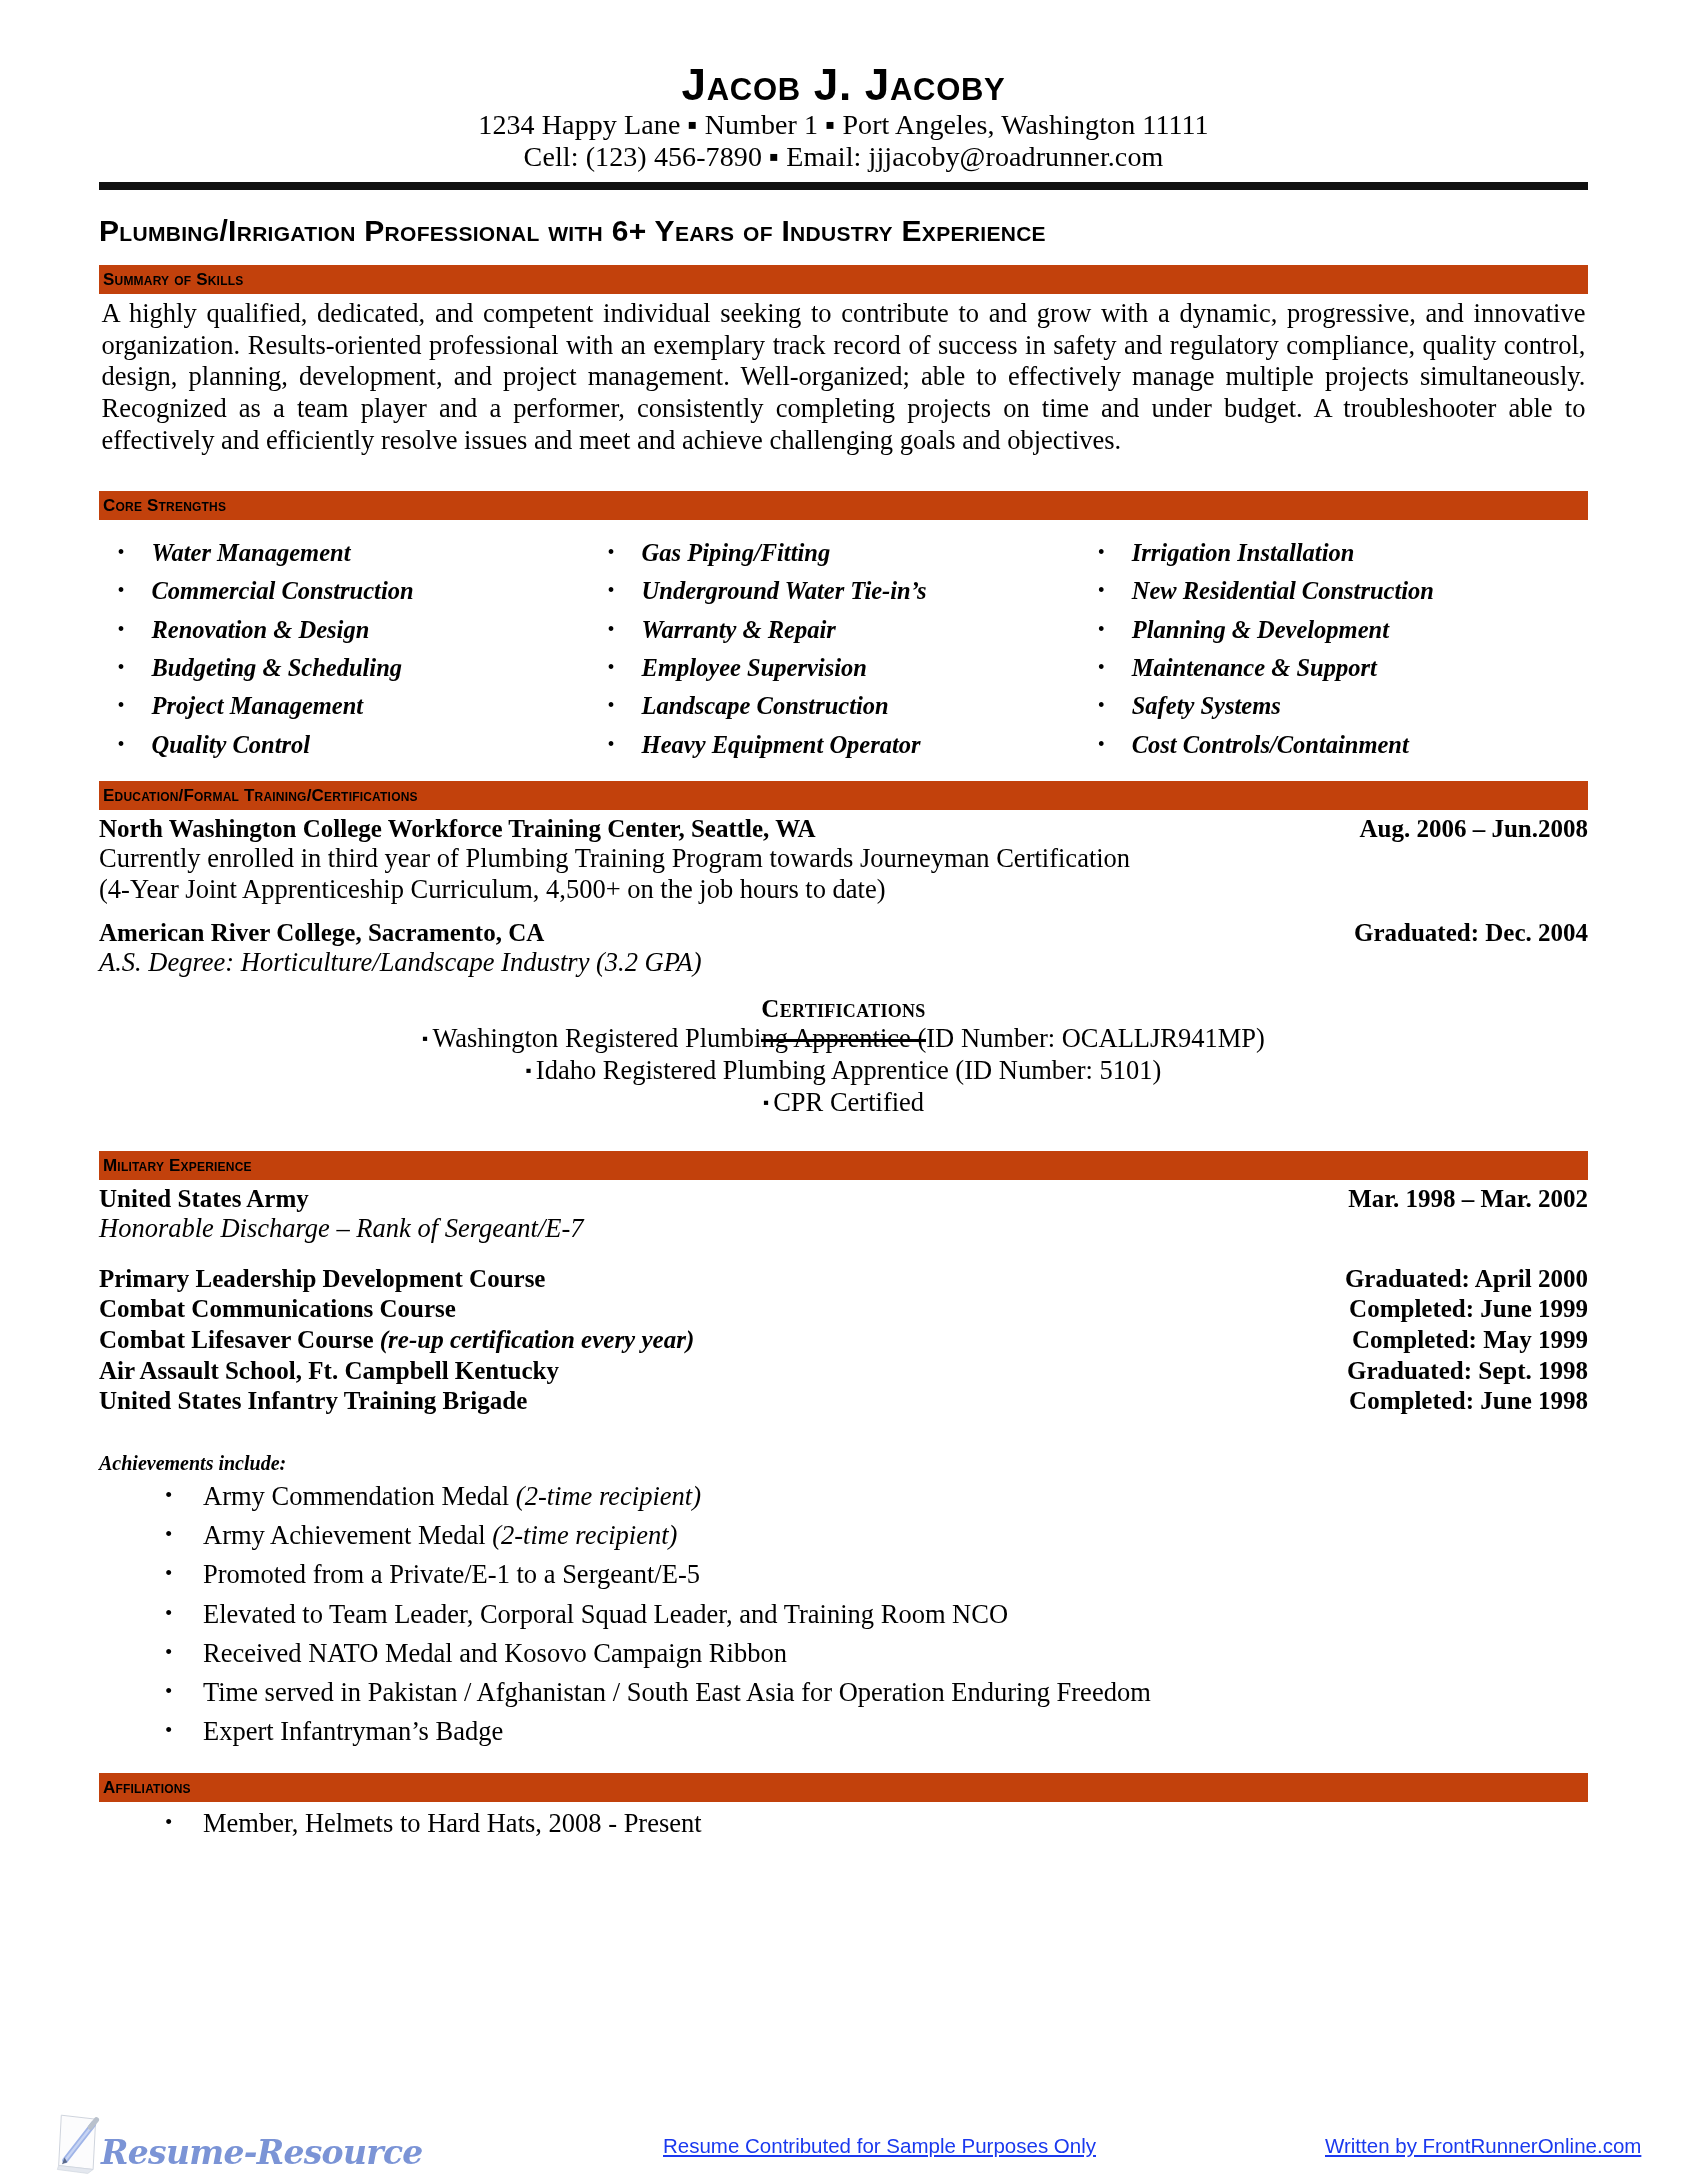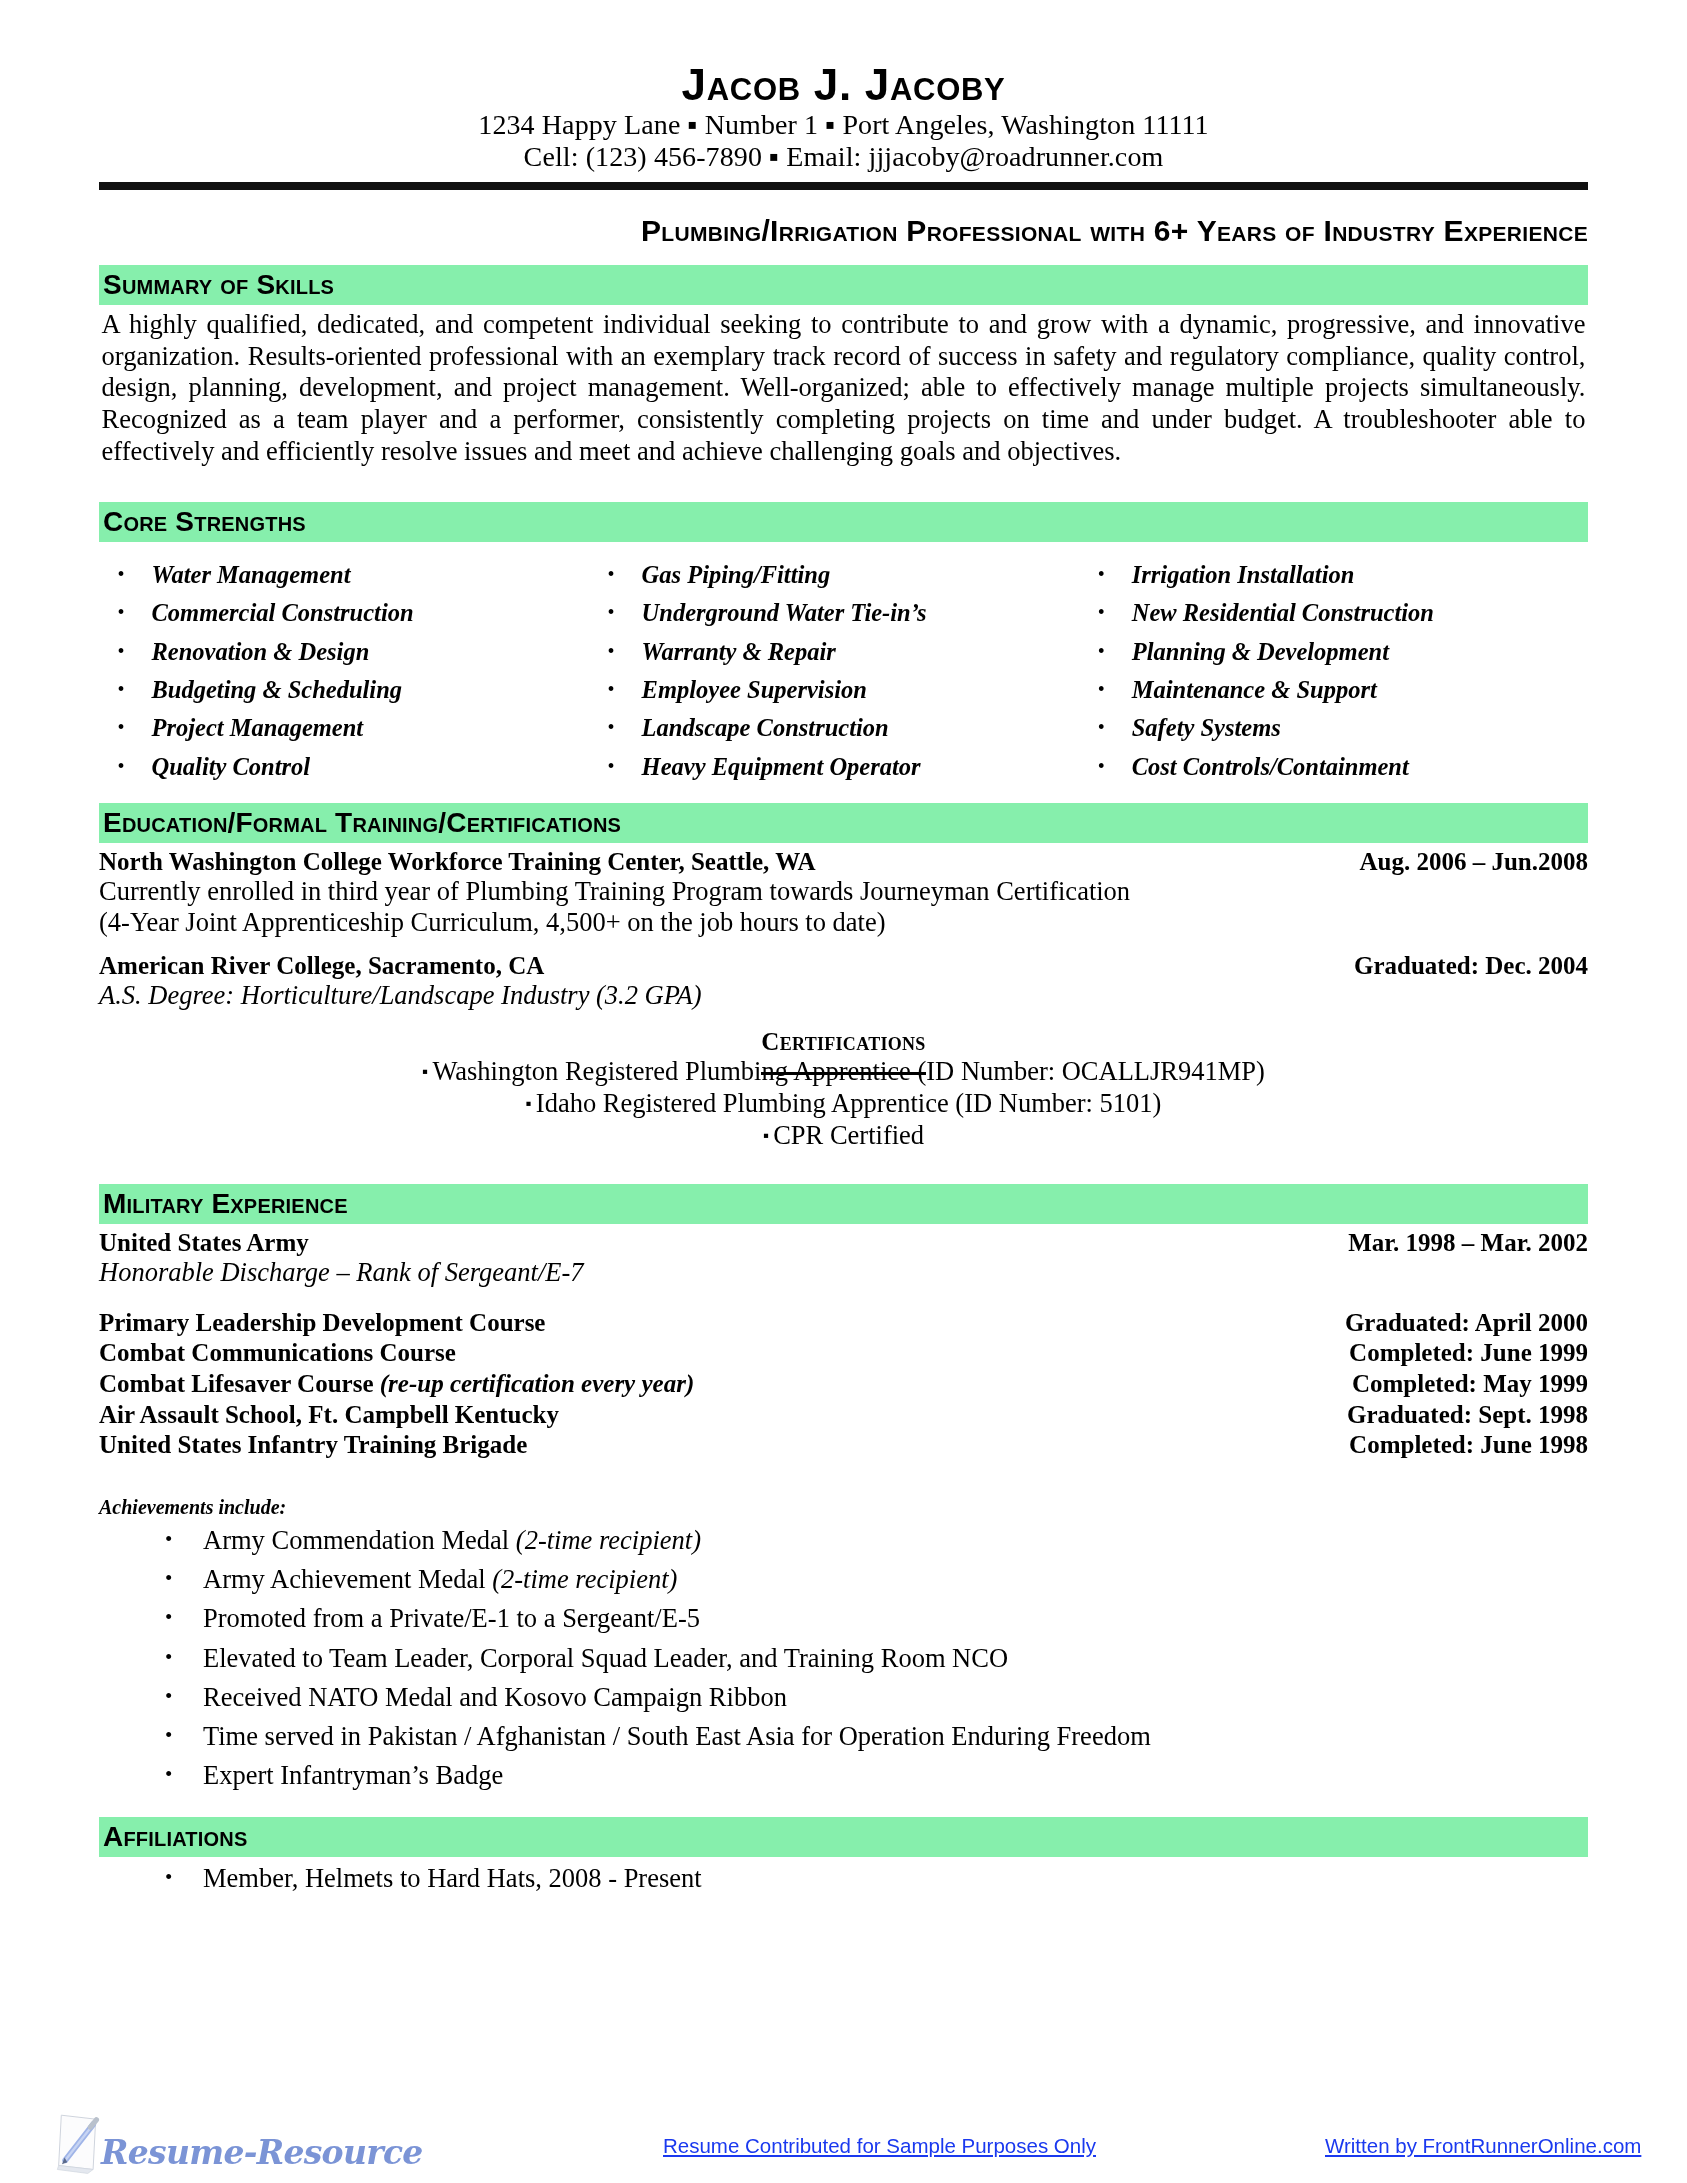--- a/index.html
+++ b/index.html
@@ -42,36 +42,36 @@
   }
   .rule-thick {
     height: 8.6px;
     background: #111111;
     margin-top: 9.3px;
     width: 100%;
   }
 
   
   .headline {
-    text-align: right;
+    text-align: left;
     font-family: "Liberation Sans", "DejaVu Sans", sans-serif;
     font-weight: bold;
     font-size: 30px;
     font-variant: small-caps;
     letter-spacing: 0.3px;
     margin-top: 24px;
     margin-bottom: 17px;
   }
 
   
   .section-bar {
-    background: #86efac;
+    background: #c2410c;
     font-family: "Liberation Sans", "DejaVu Sans", sans-serif;
     font-weight: bold;
-    font-size: 28px;
+    font-size: 17px;
     font-variant: small-caps;
     letter-spacing: 0.2px;
     padding: 5.3px 4px 6px 4px;
     line-height: 1.0;
   }
 
   
   .summary-text {
     text-align: justify;
     font-size: 26.5px;

